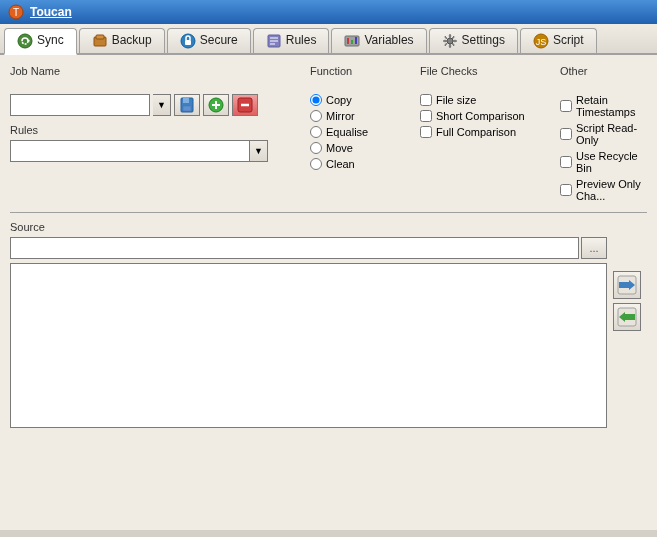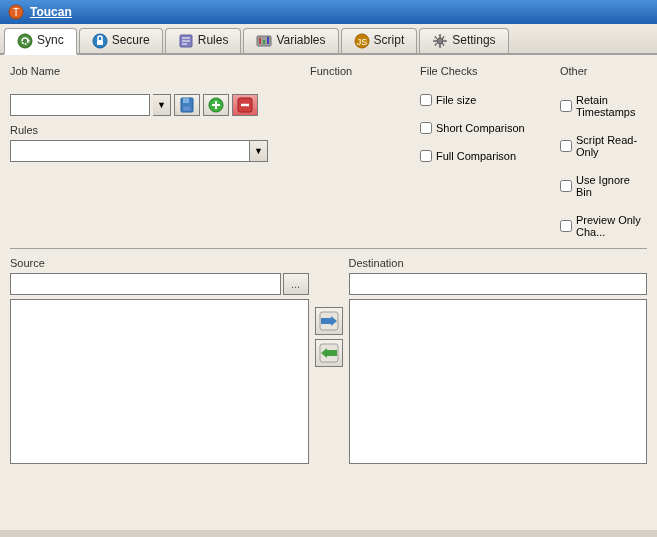--- a/index.html
+++ b/index.html
@@ -175,21 +175,21 @@
       cursor: pointer;
     }
 
     
     .file-checks-section {
       flex: 0 0 130px;
     }
     .checkbox-group {
       display: flex;
       flex-direction: column;
-      gap: 16px;
+      gap: 4px;
     }
     .checkbox-item {
       display: flex;
       align-items: center;
       gap: 4px;
       font-size: 11px;
       cursor: pointer;
     }
     .checkbox-item input[type="checkbox"] {
       width: 12px;
@@ -296,20 +296,27 @@
     <svg width="16" height="16" viewBox="0 0 16 16">
       <circle cx="8" cy="8" r="7" fill="#4a8a3a" stroke="#2a6a1a" stroke-width="1"></circle>
       <path d="M5 8 A3 3 0 0 1 11 8" stroke="white" stroke-width="1.5" fill="none"></path>
       <path d="M11 8 A3 3 0 0 1 5 8" stroke="white" stroke-width="1.5" fill="none" stroke-dasharray="2,1"></path>
       <polygon points="11,6 13,8 11,10" fill="white" transform="rotate(-30,11,8)"></polygon>
     </svg>
     <span>Sync</span>
   </div>
   <div class="tab">
     <svg width="16" height="16" viewBox="0 0 16 16">
+      <rect x="2" y="4" width="12" height="9" rx="1" fill="#c08030" stroke="#905010" stroke-width="1"></rect>
+      <rect x="4" y="2" width="8" height="4" rx="1" fill="#d09040" stroke="#905010" stroke-width="1"></rect>
+    </svg>
+    <span>Backup</span>
+  </div>
+  <div class="tab">
+    <svg width="16" height="16" viewBox="0 0 16 16">
       <circle cx="8" cy="8" r="7" fill="#3080c0" stroke="#1060a0" stroke-width="1"></circle>
       <rect x="5" y="7" width="6" height="5" rx="1" fill="white"></rect>
       <path d="M6 7 V5 A2 2 0 0 1 10 5 V7" stroke="white" stroke-width="1.5" fill="none"></path>
     </svg>
     <span>Secure</span>
   </div>
   <div class="tab">
     <svg width="16" height="16" viewBox="0 0 16 16">
       <rect x="2" y="2" width="12" height="12" rx="1" fill="#8080c0" stroke="#6060a0" stroke-width="1"></rect>
       <line x1="4" y1="5" x2="12" y2="5" stroke="white" stroke-width="1"></line>
@@ -322,31 +329,31 @@
     <svg width="16" height="16" viewBox="0 0 16 16">
       <rect x="1" y="3" width="14" height="10" rx="1" fill="#a0a0a0" stroke="#707070" stroke-width="1"></rect>
       <rect x="3" y="5" width="2" height="6" fill="#c04040"></rect>
       <rect x="7" y="7" width="2" height="4" fill="#40a040"></rect>
       <rect x="11" y="4" width="2" height="7" fill="#4040c0"></rect>
     </svg>
     <span>Variables</span>
   </div>
   <div class="tab">
     <svg width="16" height="16" viewBox="0 0 16 16">
+      <circle cx="8" cy="8" r="3" fill="#808080" stroke="#505050" stroke-width="1"></circle>
+      <path d="M8 1 L9 3 L8 5 L7 3 Z M8 11 L9 13 L8 15 L7 13 Z M1 8 L3 9 L5 8 L3 7 Z M11 8 L13 9 L15 8 L13 7 Z M3 3 L4.5 4.5 L4.5 6 L3 4.5 Z M12 3 L10.5 4.5 L10.5 6 L12 4.5 Z M3 13 L4.5 11.5 L4.5 10 L3 11.5 Z M12 13 L10.5 11.5 L10.5 10 L12 11.5 Z" fill="#808080" stroke="#505050" stroke-width="0.5"></path>
+    </svg>
+    <span>Settings</span>
+  </div>
+  <div class="tab">
+    <svg width="16" height="16" viewBox="0 0 16 16">
       <circle cx="8" cy="8" r="7" fill="#c08000" stroke="#a06000" stroke-width="1"></circle>
       <text x="8" y="12" text-anchor="middle" font-size="9" fill="white">JS</text>
     </svg>
     <span>Script</span>
-  </div>
-  <div class="tab">
-    <svg width="16" height="16" viewBox="0 0 16 16">
-      <circle cx="8" cy="8" r="3" fill="#808080" stroke="#505050" stroke-width="1"></circle>
-      <path d="M8 1 L9 3 L8 5 L7 3 Z M8 11 L9 13 L8 15 L7 13 Z M1 8 L3 9 L5 8 L3 7 Z M11 8 L13 9 L15 8 L13 7 Z M3 3 L4.5 4.5 L4.5 6 L3 4.5 Z M12 3 L10.5 4.5 L10.5 6 L12 4.5 Z M3 13 L4.5 11.5 L4.5 10 L3 11.5 Z M12 13 L10.5 11.5 L10.5 10 L12 11.5 Z" fill="#808080" stroke="#505050" stroke-width="0.5"></path>
-    </svg>
-    <span>Settings</span>
   </div>
 </div>
 
 <div class="main-content">
 
   <div class="top-section">
 
     <div class="job-name-section">
       <div class="section-label">Job Name</div>
       <div class="job-name-row">
@@ -378,20 +385,42 @@
         <div class="section-label">Rules</div>
         <div class="rules-dropdown-wrap">
           <input type="text" class="rules-dropdown" style="">
           <div class="rules-dropdown-arrow">▼</div>
         </div>
       </div>
     </div>
 
     <div class="function-section">
       <div class="section-label">Function</div>
+      <div class="radio-group">
+        <label class="radio-item">
+          <input type="radio" name="function" checked="" style="">
+          <span>Copy</span>
+        </label>
+        <label class="radio-item">
+          <input type="radio" name="function" style="">
+          <span>Mirror</span>
+        </label>
+        <label class="radio-item">
+          <input type="radio" name="function" style="">
+          <span>Equalise</span>
+        </label>
+        <label class="radio-item">
+          <input type="radio" name="function" style="">
+          <span>Move</span>
+        </label>
+        <label class="radio-item">
+          <input type="radio" name="function" style="">
+          <span>Clean</span>
+        </label>
+      </div>
     </div>
 
     <div class="file-checks-section">
       <div class="section-label">File Checks</div>
       <div class="checkbox-group">
         <label class="checkbox-item">
           <input type="checkbox" style="">
           <span>File size</span>
         </label>
         <label class="checkbox-item">
@@ -411,21 +440,21 @@
         <label class="checkbox-item">
           <input type="checkbox" style="">
           <span>Retain Timestamps</span>
         </label>
         <label class="checkbox-item">
           <input type="checkbox" style="">
           <span>Script Read-Only</span>
         </label>
         <label class="checkbox-item">
           <input type="checkbox" style="">
-          <span>Use Ignore Bin</span>
+          <span>Use Recycle Bin</span>
         </label>
         <label class="checkbox-item">
           <input type="checkbox" style="">
           <span>Preview Only Cha...</span>
         </label>
       </div>
     </div>
   </div>
 
   <hr class="separator-line">
@@ -453,22 +482,15 @@
       </div>
       <div class="mid-btn">
         <svg width="20" height="20" viewBox="0 0 20 20">
           <rect x="1" y="1" width="18" height="18" rx="2" fill="#e8e4dc" stroke="#a0a0a0" stroke-width="1"></rect>
           <polygon points="8,5 2,10 8,15" fill="#40a040"></polygon>
           <rect x="8" y="7" width="10" height="6" fill="#40a040"></rect>
         </svg>
       </div>
     </div>
 
-    <div class="dest-panel">
-      <div class="panel-label">Destination</div>
-      <div class="path-row">
-        <input type="text" class="path-input" style="">
-      </div>
-      <div class="file-tree"></div>
-    </div>
 
   </div>
 </div>
 
 </body></html>

